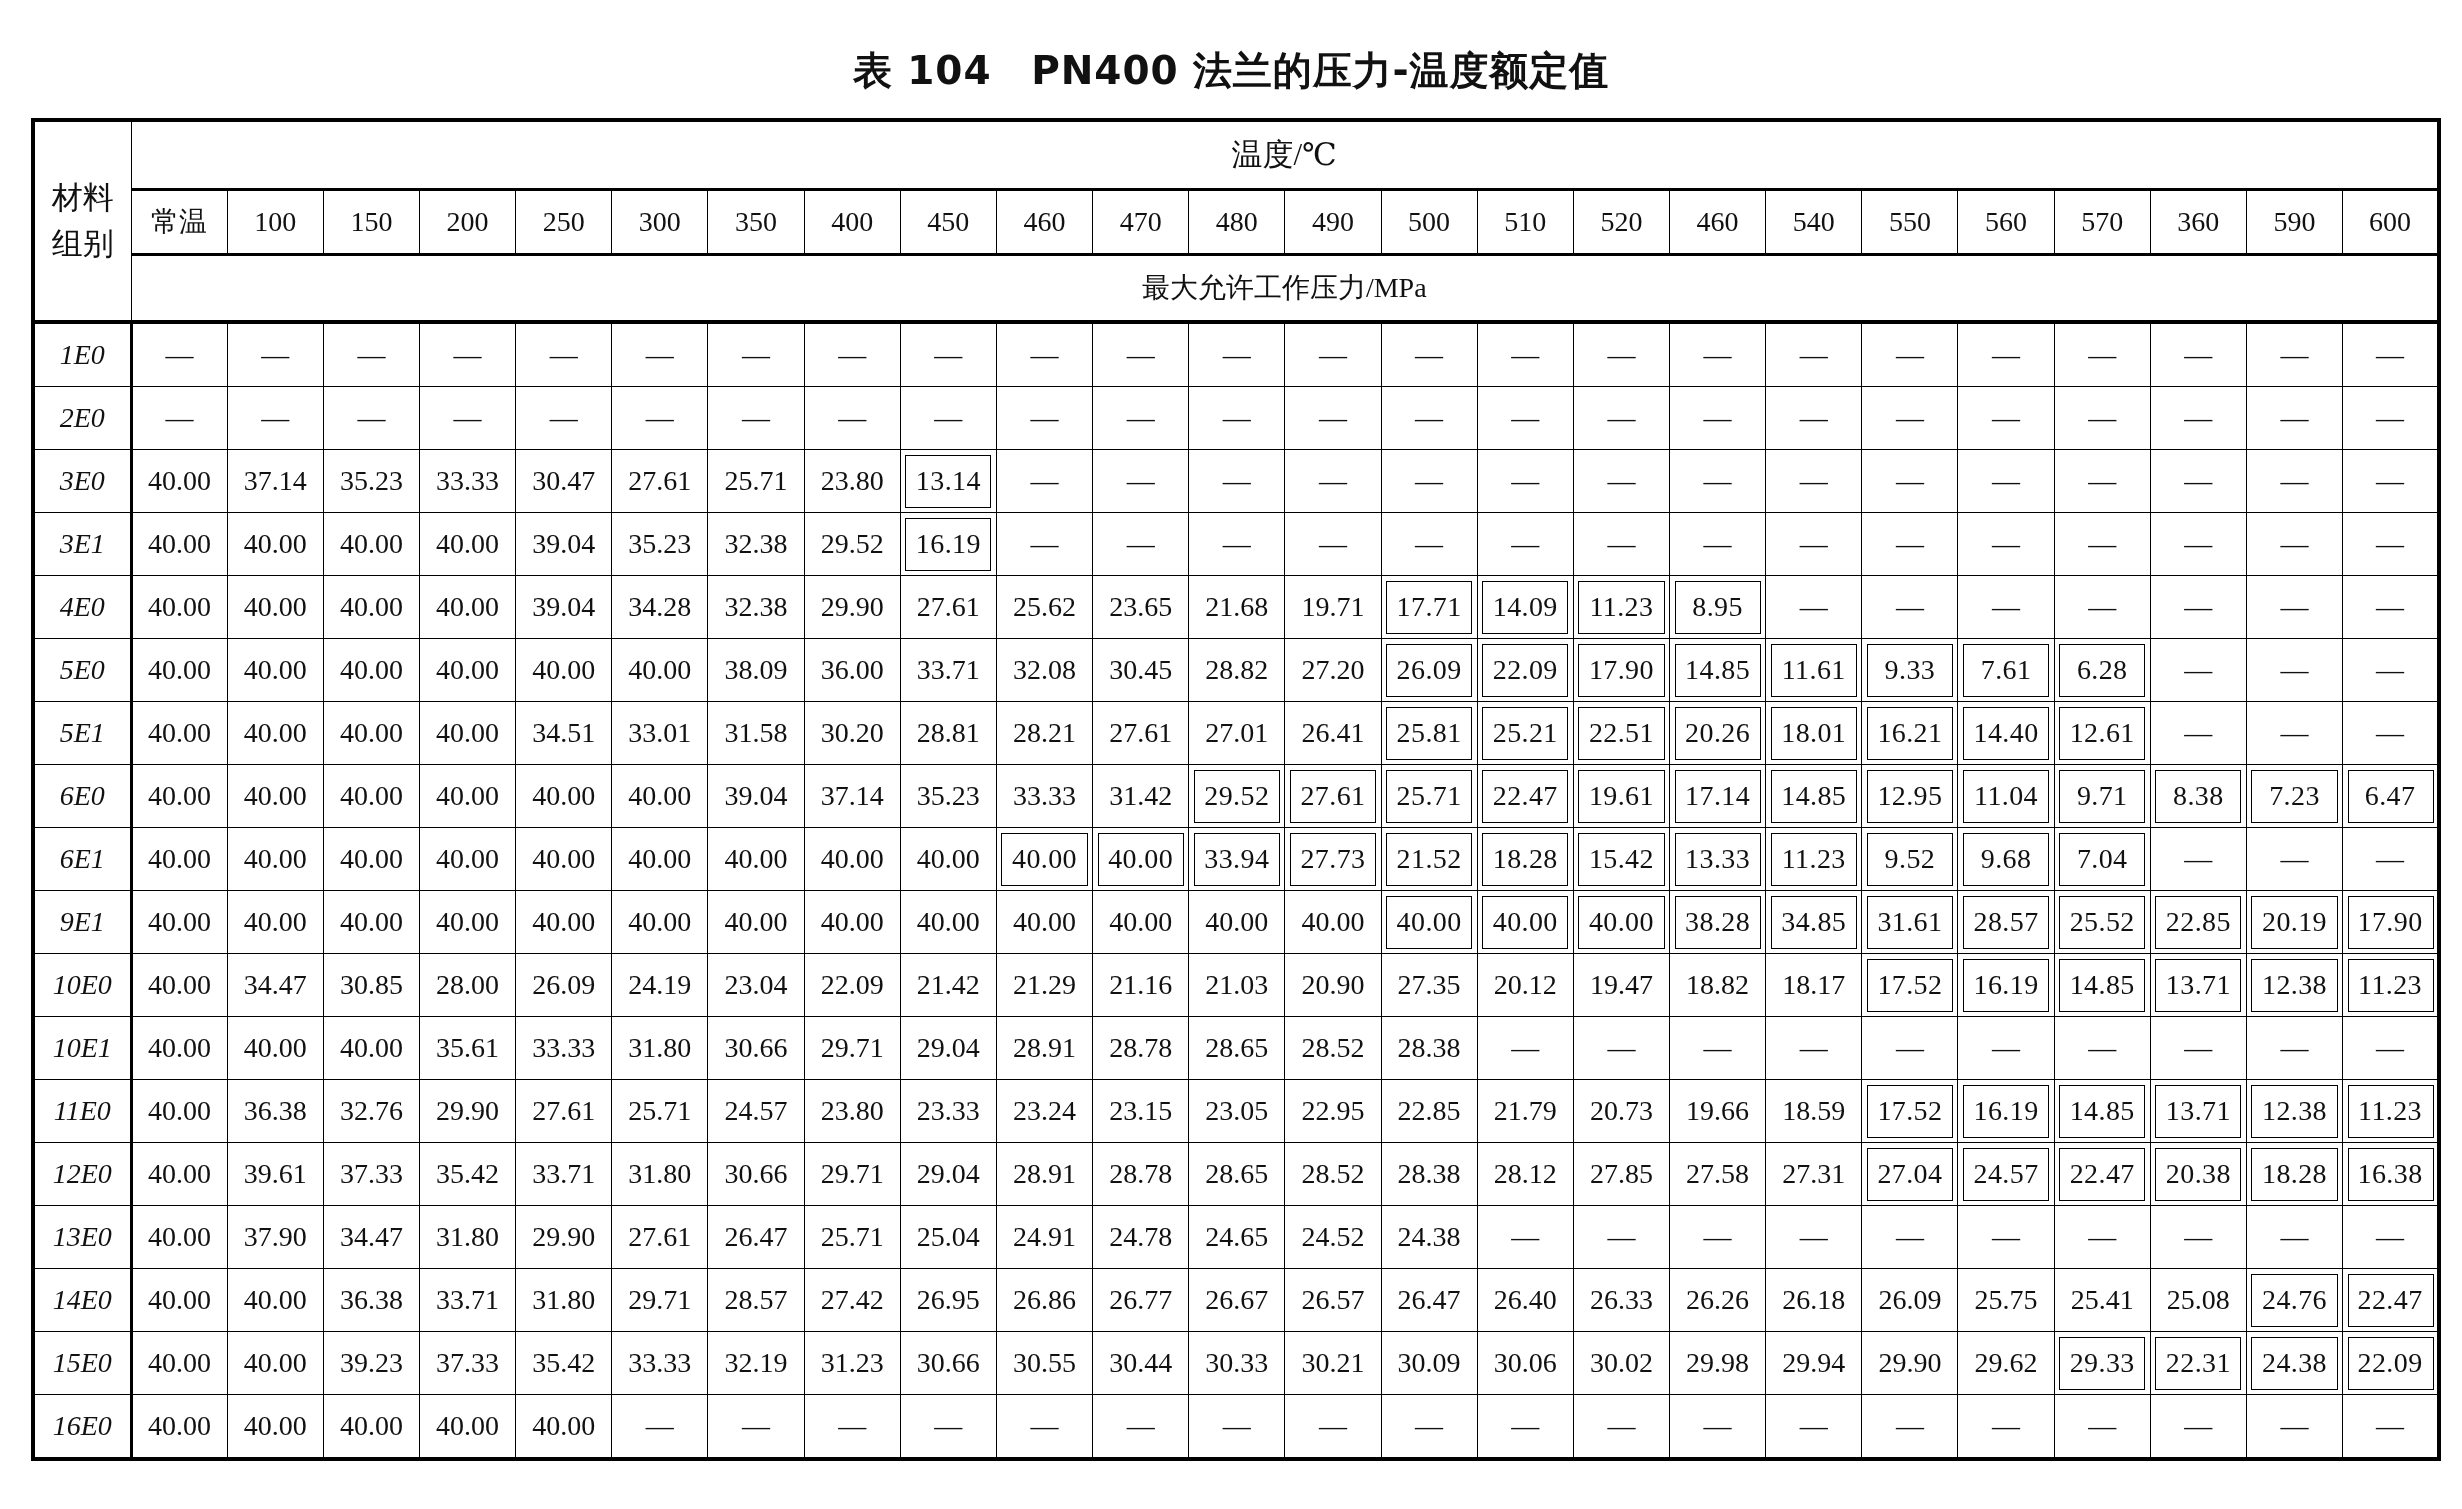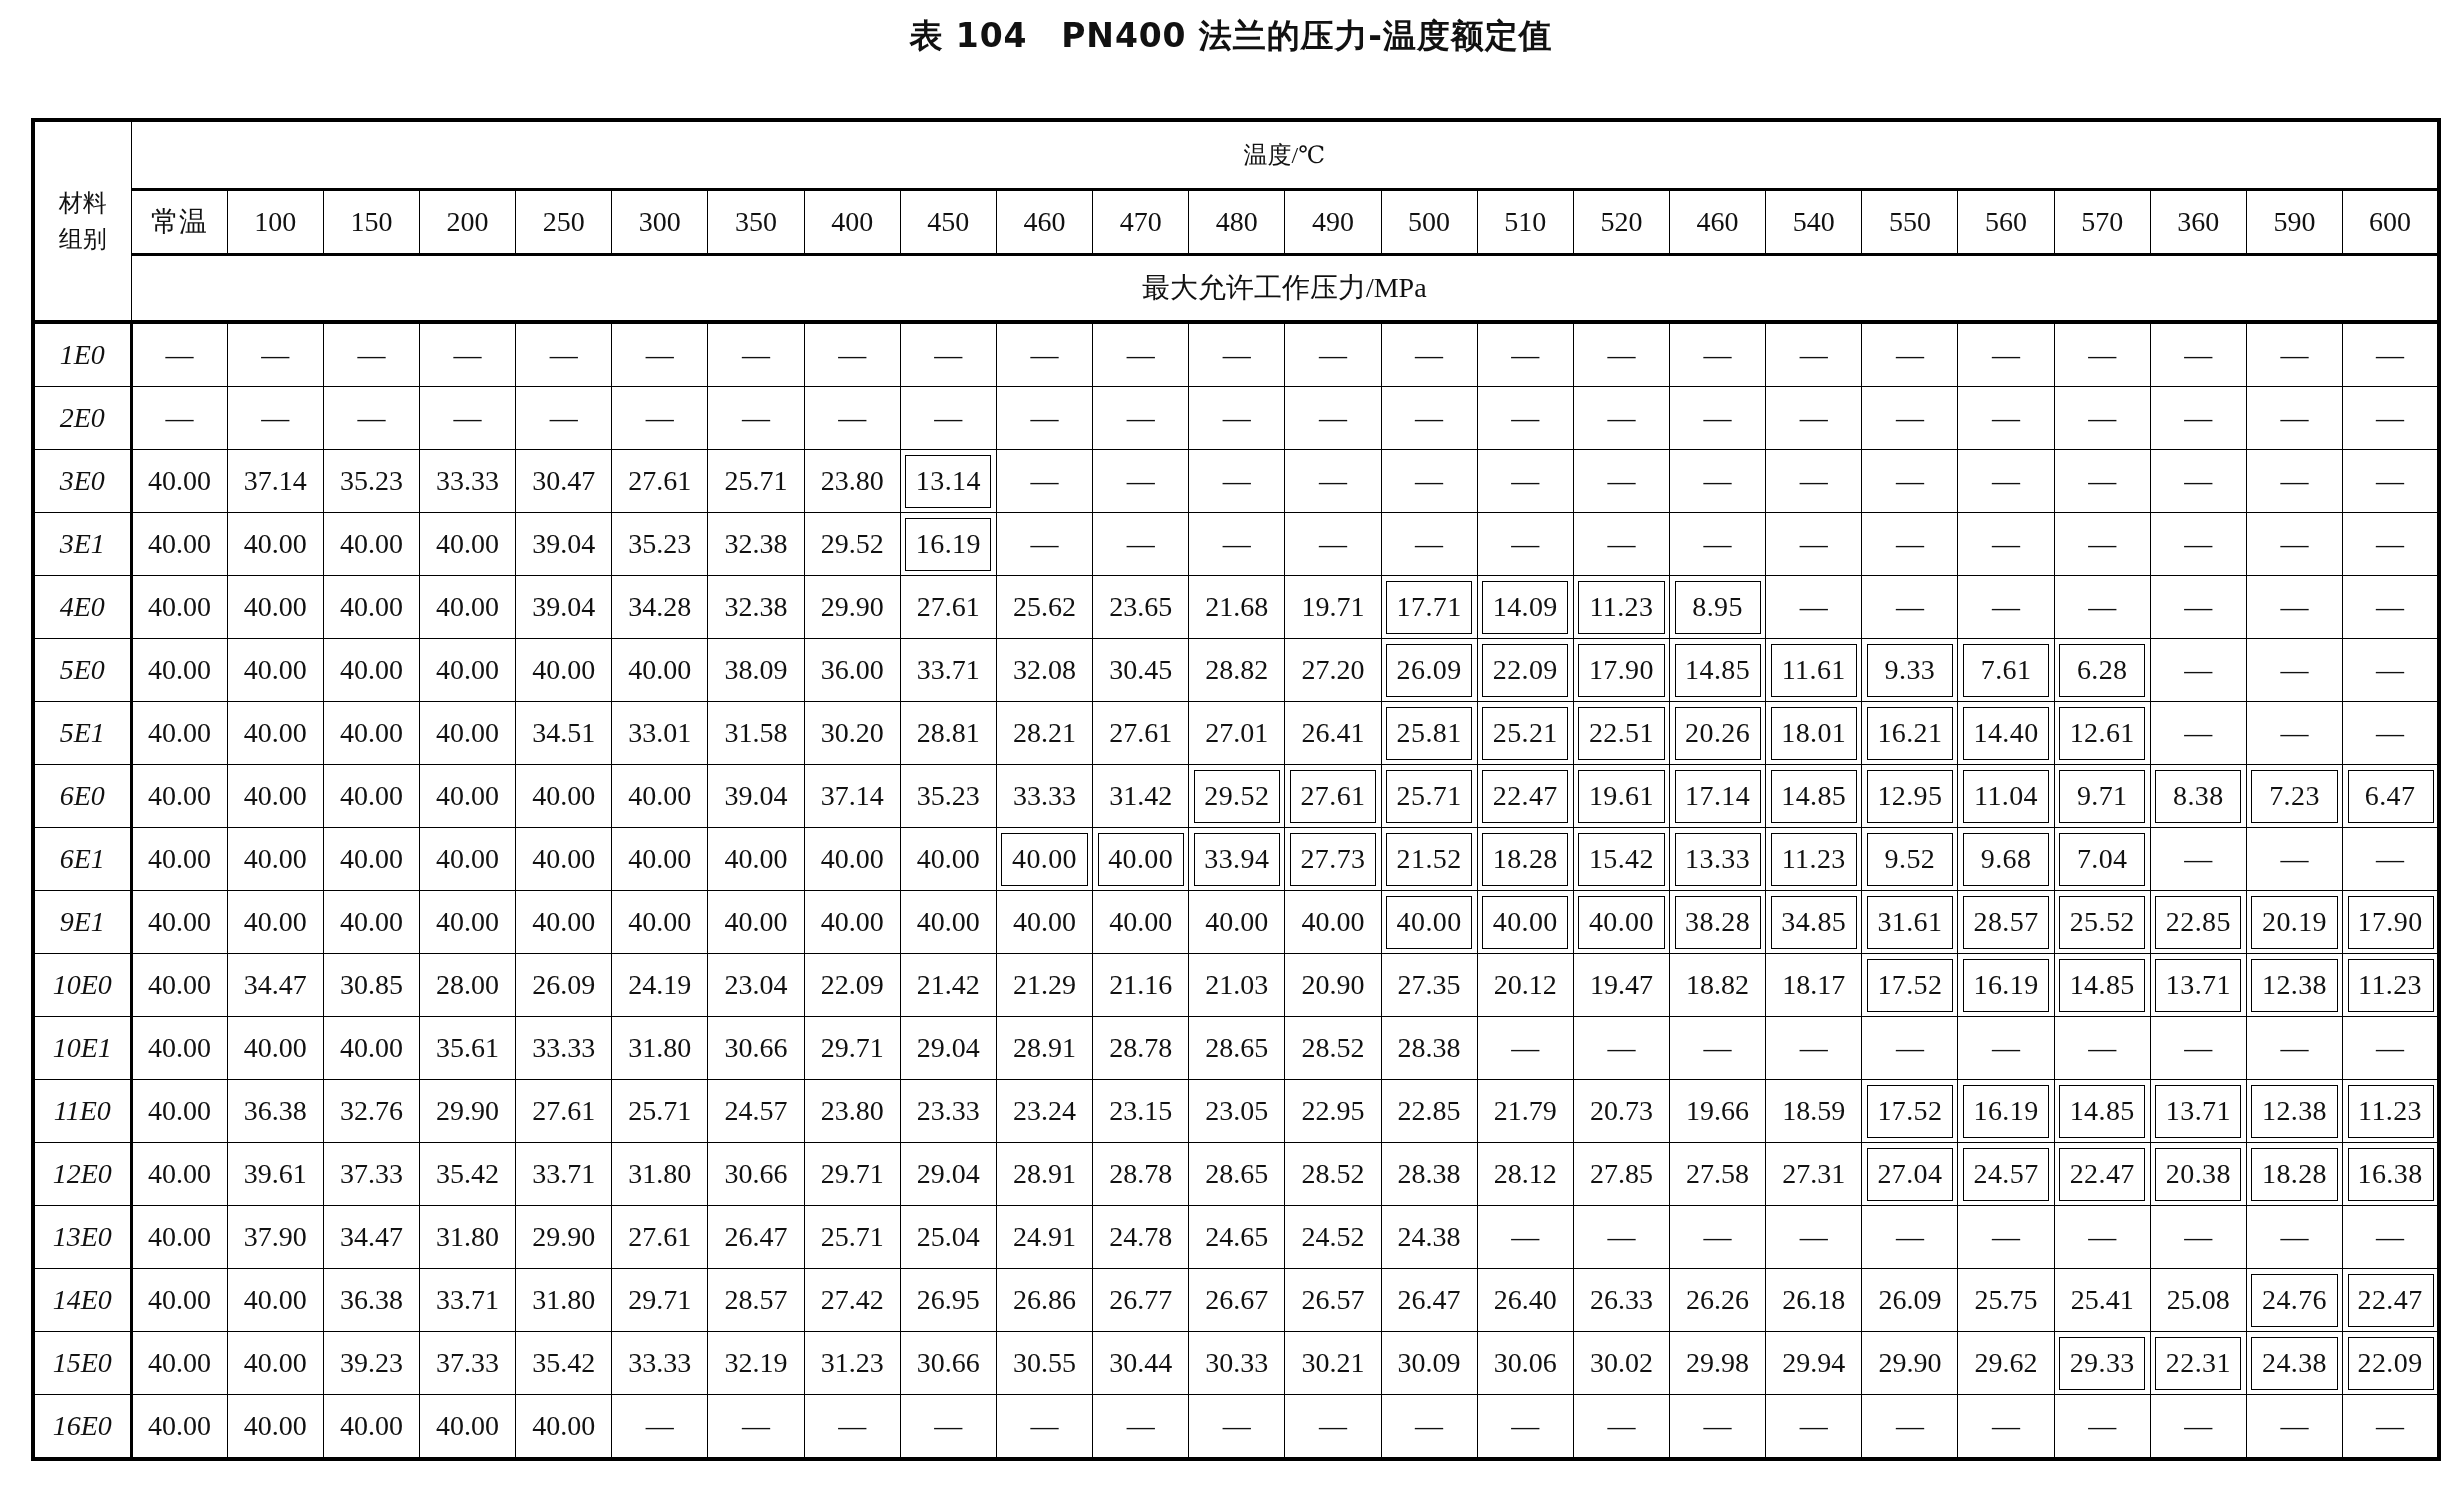--- a/index.html
+++ b/index.html
@@ -1,28 +1,28 @@
 <!DOCTYPE html>
 <html style="font-size:14px"><head>
 <meta charset="utf-8">
 <style>
   html, body { margin:0; padding:0; background:#ffffff; }
   body { width:2462px; height:1510px; position:relative; overflow:hidden;
          font-family:"DejaVu Serif","Liberation Serif",serif; color:#111; }
-  .title { position:absolute; top:14px; left:0; width:2462px; text-align:center;
+  .title { position:absolute; top:44px; left:0; width:2462px; text-align:center;
            font-family:"DejaVu Sans","Liberation Sans",sans-serif; font-weight:bold;
-           font-size:33px; letter-spacing:0.9px; }
+           font-size:39px; letter-spacing:0.9px; }
   table.rating { position:absolute; left:31px; top:118px; width:2410px;
                  border-collapse:collapse; table-layout:fixed;
                  border:4.3px solid #000; }
   table.rating td, table.rating th { border:1.7px solid #000; text-align:center;
                  vertical-align:middle; padding:0; font-weight:normal;
                  font-family:"Liberation Serif","DejaVu Serif",serif; }
   col.lab { width:98px; }
-  tr.h1 th { height:66px; font-size:24px; }
+  tr.h1 th { height:66px; font-size:31px; }
   tr.h2 th { height:62px; font-size:28px; }
   tr.h3 th { height:64px; font-size:28px;margin-top:44px; }
   tr.h2 th.temp, tr.h2 th.lab-cell { border-top-width:3.5px; border-bottom-width:3.5px; }
   th.group-head { font-size:28px; line-height:1.5; border-right-width:3.5px; }
   tr.data td { height:62px; font-size:28px; }
   tr.data td.grp { border-right-width:3.5px;font-style:italic; }
   tr.data.first td { border-top-width:4.3px; }
   td.dash { font-size:26px; }
   td.boxed { outline:1.7px solid #000; outline-offset:-6px; letter-spacing:0.4px; }
 </style>

